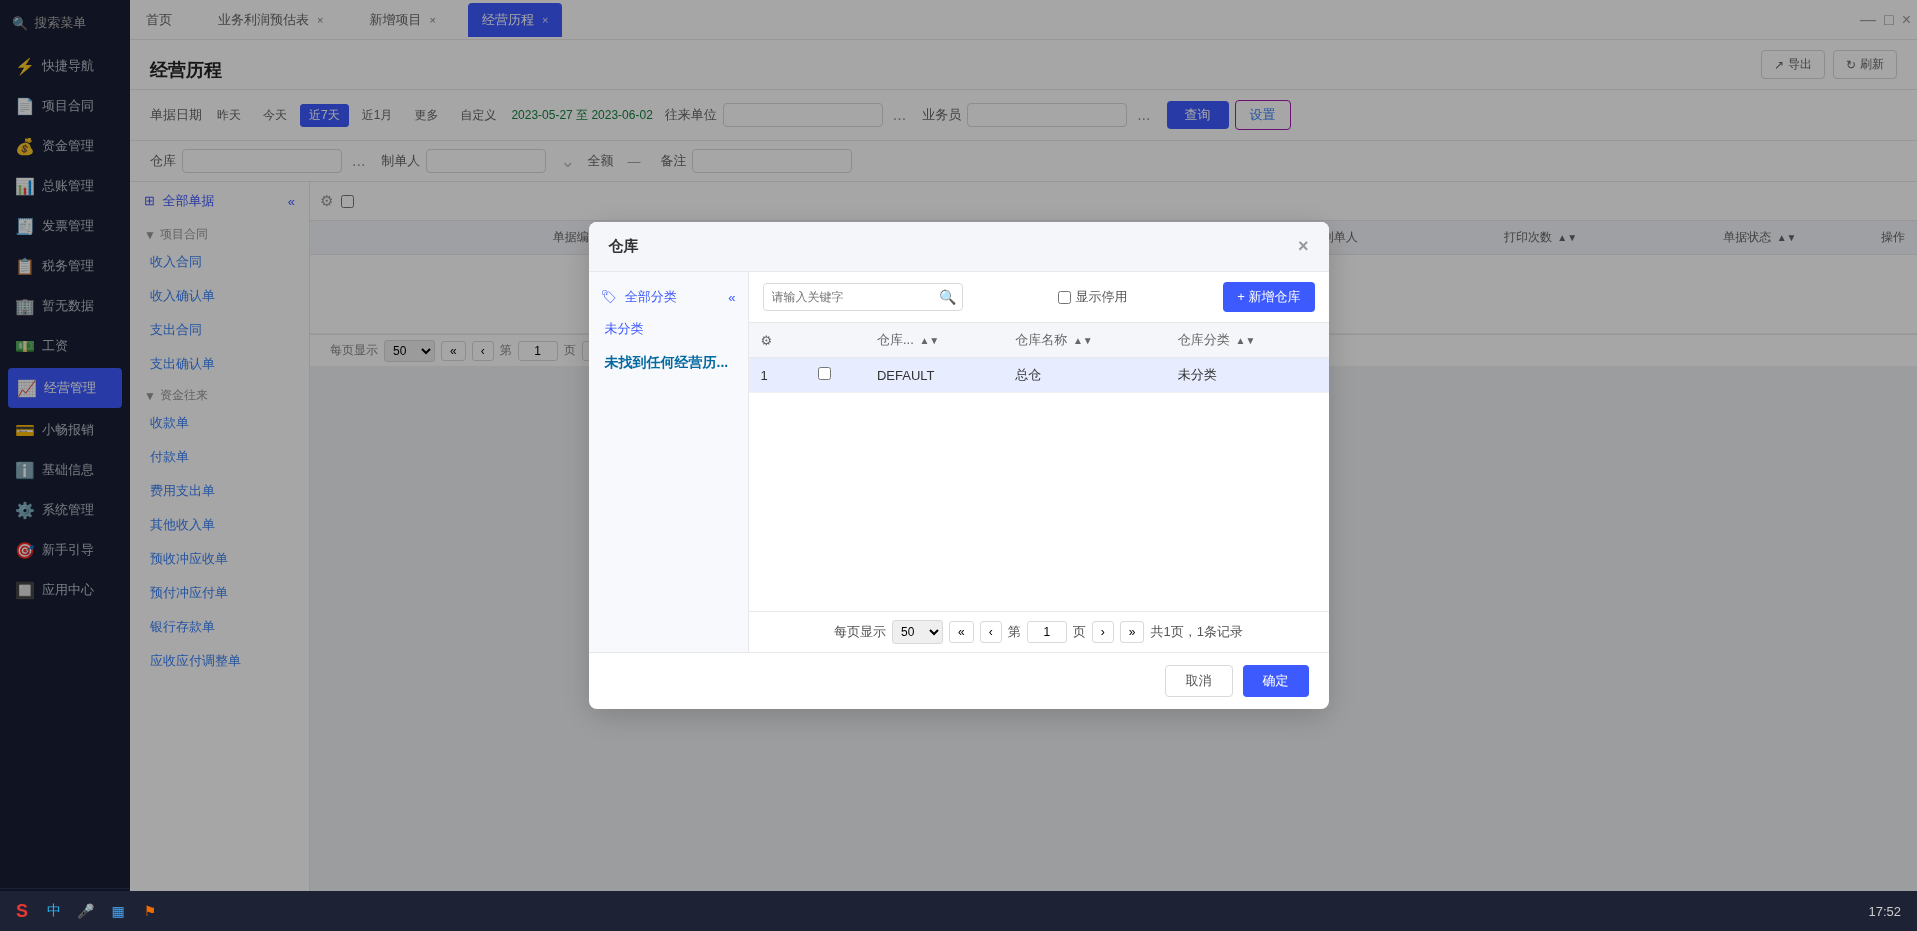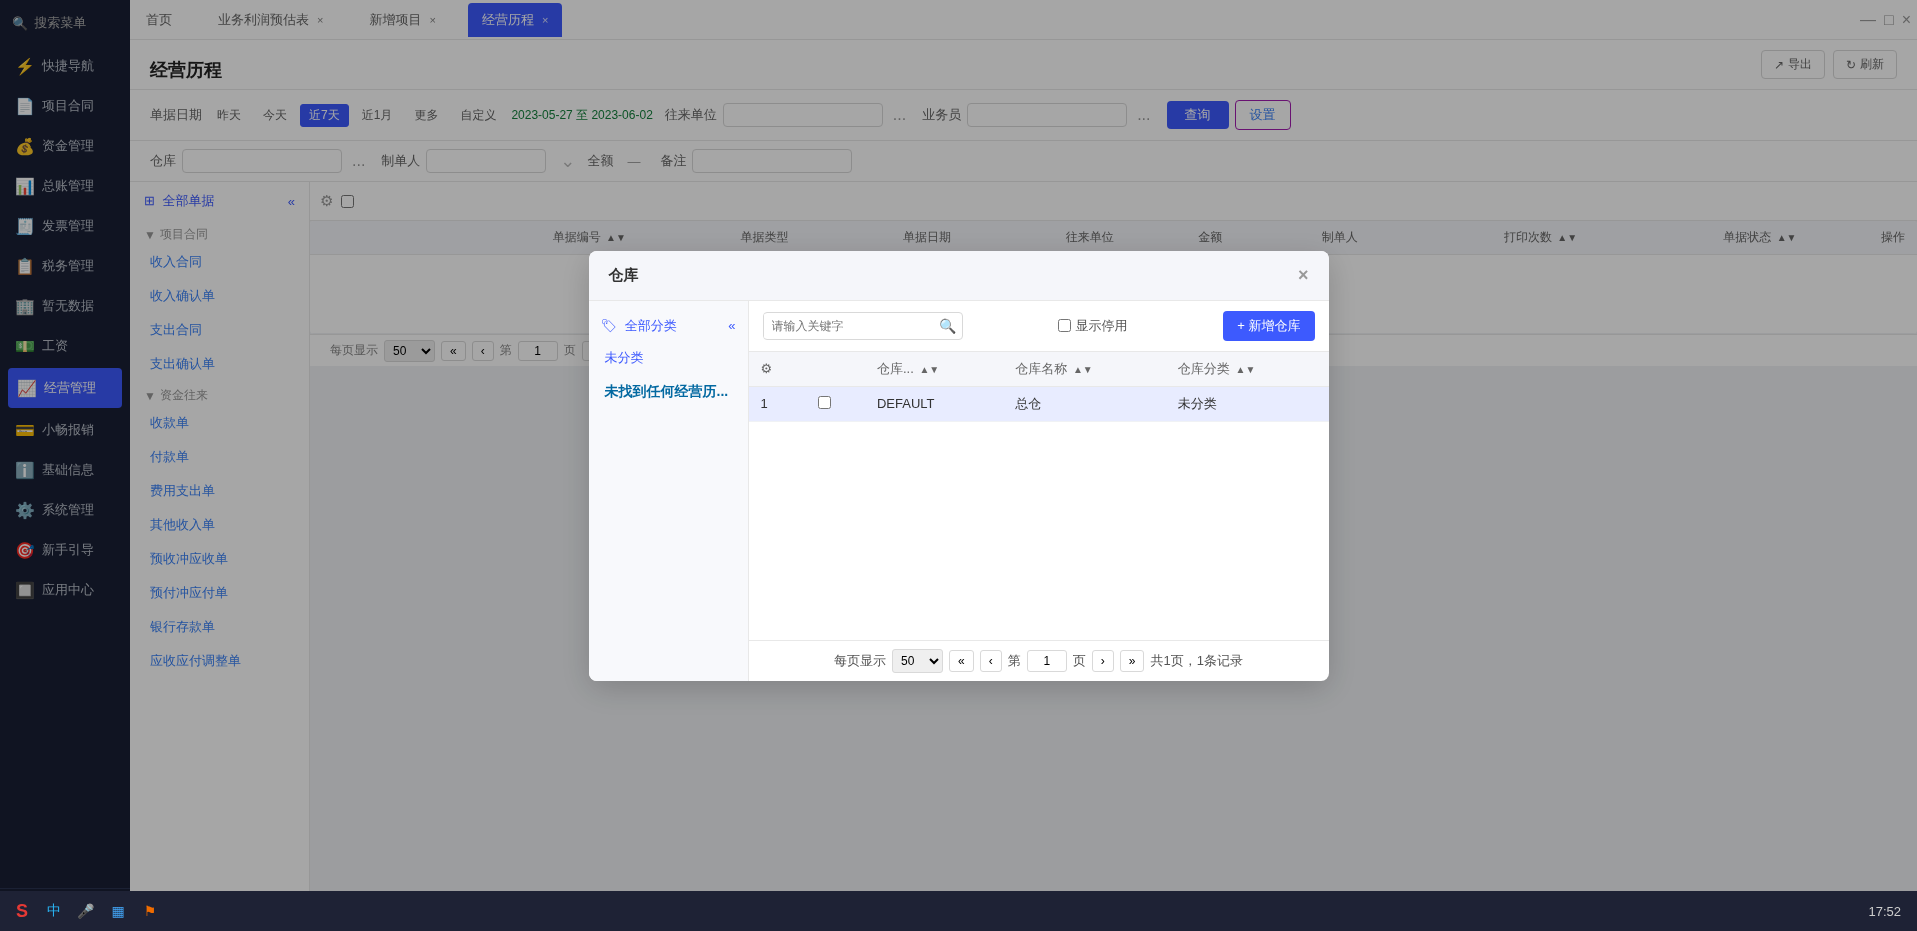--- a/index.html
+++ b/index.html
@@ -562,20 +562,24 @@
           <span>第</span>
           <input class="modal-page-input" type="text" value="1" style="">
           <span>页</span>
           <button class="modal-page-btn">›</button>
           <button class="modal-page-btn">»</button>
           <span>共1页，1条记录</span>
         </div>
       </div>
     </div>
 
+    <div class="modal-footer">
+      <button class="btn-cancel">取消</button>
+      <button class="btn-confirm">确定</button>
+    </div>
   </div>
 </div>
 
 <div class="taskbar">
   <div class="taskbar-icon" style="color:#e53935; font-size:18px; font-weight:bold;">S</div>
   <div class="taskbar-icon" style="color:#29b6f6; font-size:14px;">中</div>
   <div class="taskbar-icon" style="color:#66bb6a; font-size:14px;">🎤</div>
   <div class="taskbar-icon" style="color:#42a5f5; font-size:14px;">▦</div>
   <div class="taskbar-icon" style="color:#ef6c00; font-size:14px;">⚑</div>
   <span class="taskbar-time">17:52</span>

